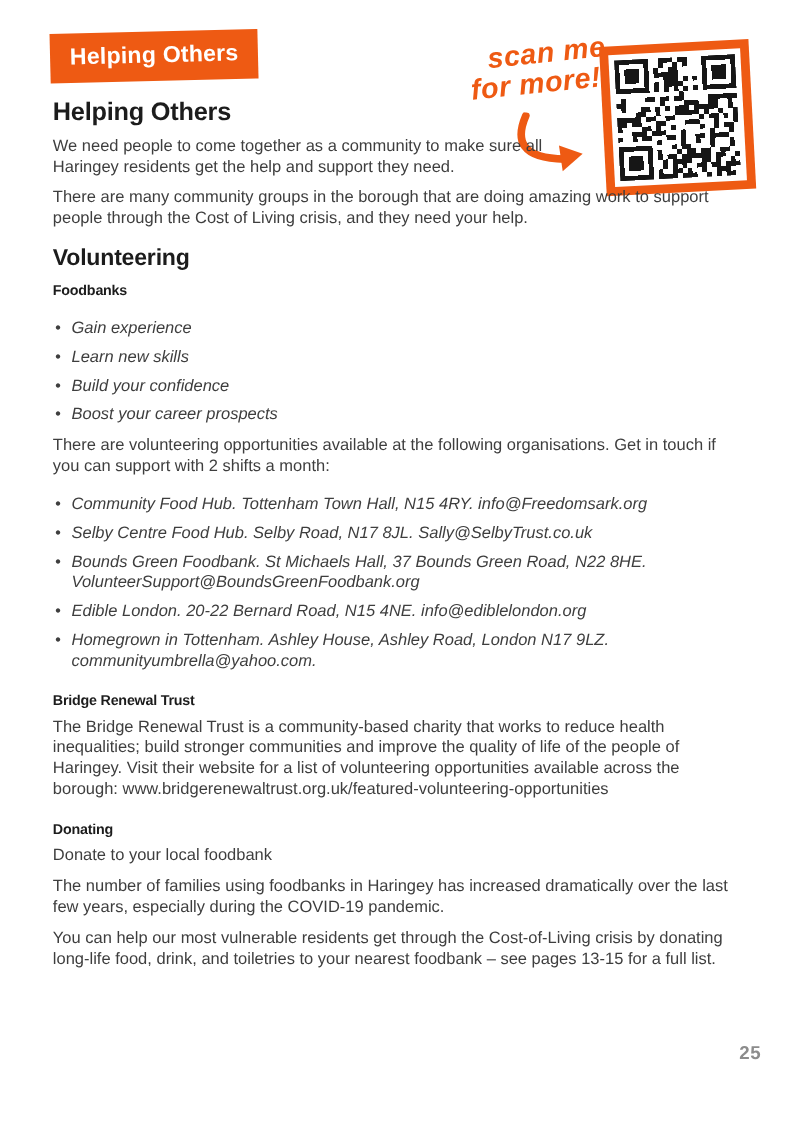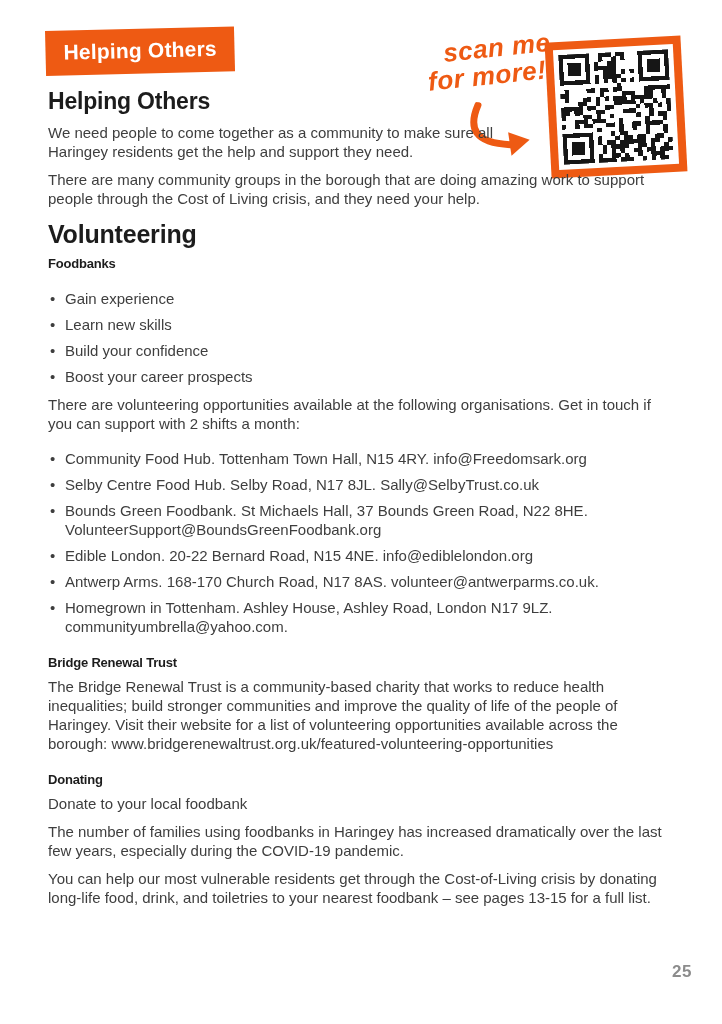--- a/index.html
+++ b/index.html
@@ -38,31 +38,31 @@
   .qr-frame{background:#EE5A13;padding:8px;}
   .qr-inner{background:#fff;padding:5px;font-size:0;line-height:0;}
 
   
   .content{
     position:absolute;left:48px;top:88px;width:628px;
     color:#3E3E3E;font-size:15px;line-height:19px;
   }
   h1,h2,h3{color:#1C1C1C;margin:0;letter-spacing:-0.2px;}
   h1{font-size:23px;line-height:26px;margin-bottom:9px;}
-  h2{font-size:25px;line-height:25px;margin-top:14px;margin-bottom:7px;}
+  h2{font-size:21px;line-height:25px;margin-top:14px;margin-bottom:7px;}
   h3{font-size:13px;line-height:19px;margin-bottom:5px;}
   h3.spaced{margin-top:17px;}
   p{margin:0 0 9px 0;}
   .narrow{max-width:452px;}
-  ul{list-style:none;margin:16px 0 9px 0;padding:0;}
+  ul{list-style:none;margin:16px 0 9px 0;padding:0;font-style:italic;}
   li{position:relative;padding-left:17px;margin-bottom:7px;}
   li::before{content:"\2022";position:absolute;left:2px;top:0;color:#3E3E3E;}
 
   .page-number{
-    position:absolute;right:30px;bottom:42px;
+    position:absolute;right:30px;bottom:56px;
     color:#8C8C8C;font-size:17px;font-weight:700;letter-spacing:.5px;
   }
 </style>
 </head>
 <body>
 
 <div class="page">
 
   <div class="badge">Helping Others</div>
 
@@ -404,21 +404,20 @@
         <li>Boost your career prospects</li>
       </ul>
 
     <p>There are volunteering opportunities available at the following organisations. Get in touch if you can support with 2 shifts a month:</p>
 
     <ul>
         <li>Community Food Hub. Tottenham Town Hall, N15 4RY. info@Freedomsark.org</li>
         <li>Selby Centre Food Hub. Selby Road, N17 8JL. Sally@SelbyTrust.co.uk</li>
         <li>Bounds Green Foodbank. St Michaels Hall, 37 Bounds Green Road, N22 8HE. VolunteerSupport@BoundsGreenFoodbank.org</li>
         <li>Edible London. 20-22 Bernard Road, N15 4NE. info@ediblelondon.org</li>
-        <li>Antwerp Arms. 168-170 Church Road, N17 8AS. volunteer@antwerparms.co.uk.</li>
         <li>Homegrown in Tottenham. Ashley House, Ashley Road, London N17 9LZ. communityumbrella@yahoo.com.</li>
       </ul>
 
     <h3 class="spaced">Bridge Renewal Trust</h3>
     <p>The Bridge Renewal Trust is a community-based charity that works to reduce health inequalities; build stronger communities and improve the quality of life of the people of Haringey. Visit their website for a list of volunteering opportunities available across the borough: www.bridgerenewaltrust.org.uk/featured-volunteering-opportunities</p>
 
     <h3 class="spaced">Donating</h3>
     <p>Donate to your local foodbank</p>
     <p>The number of families using foodbanks in Haringey has increased dramatically over the last few years, especially during the COVID-19 pandemic.</p>
     <p>You can help our most vulnerable residents get through the Cost-of-Living crisis by donating long-life food, drink, and toiletries to your nearest foodbank – see pages 13-15 for a full list.</p>

